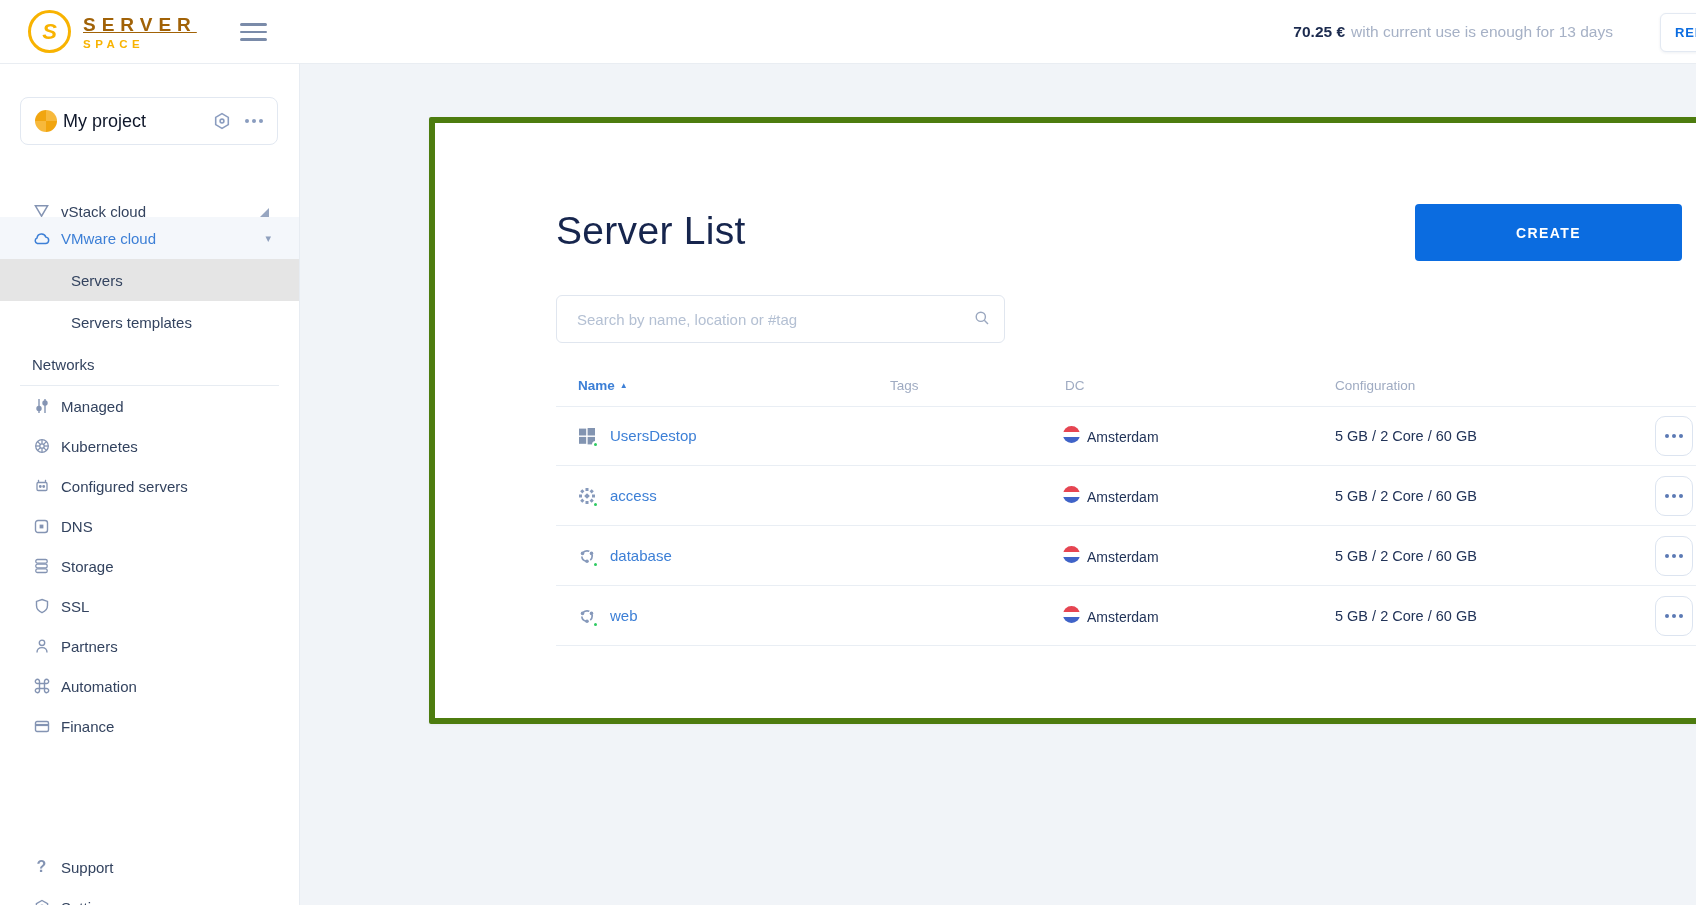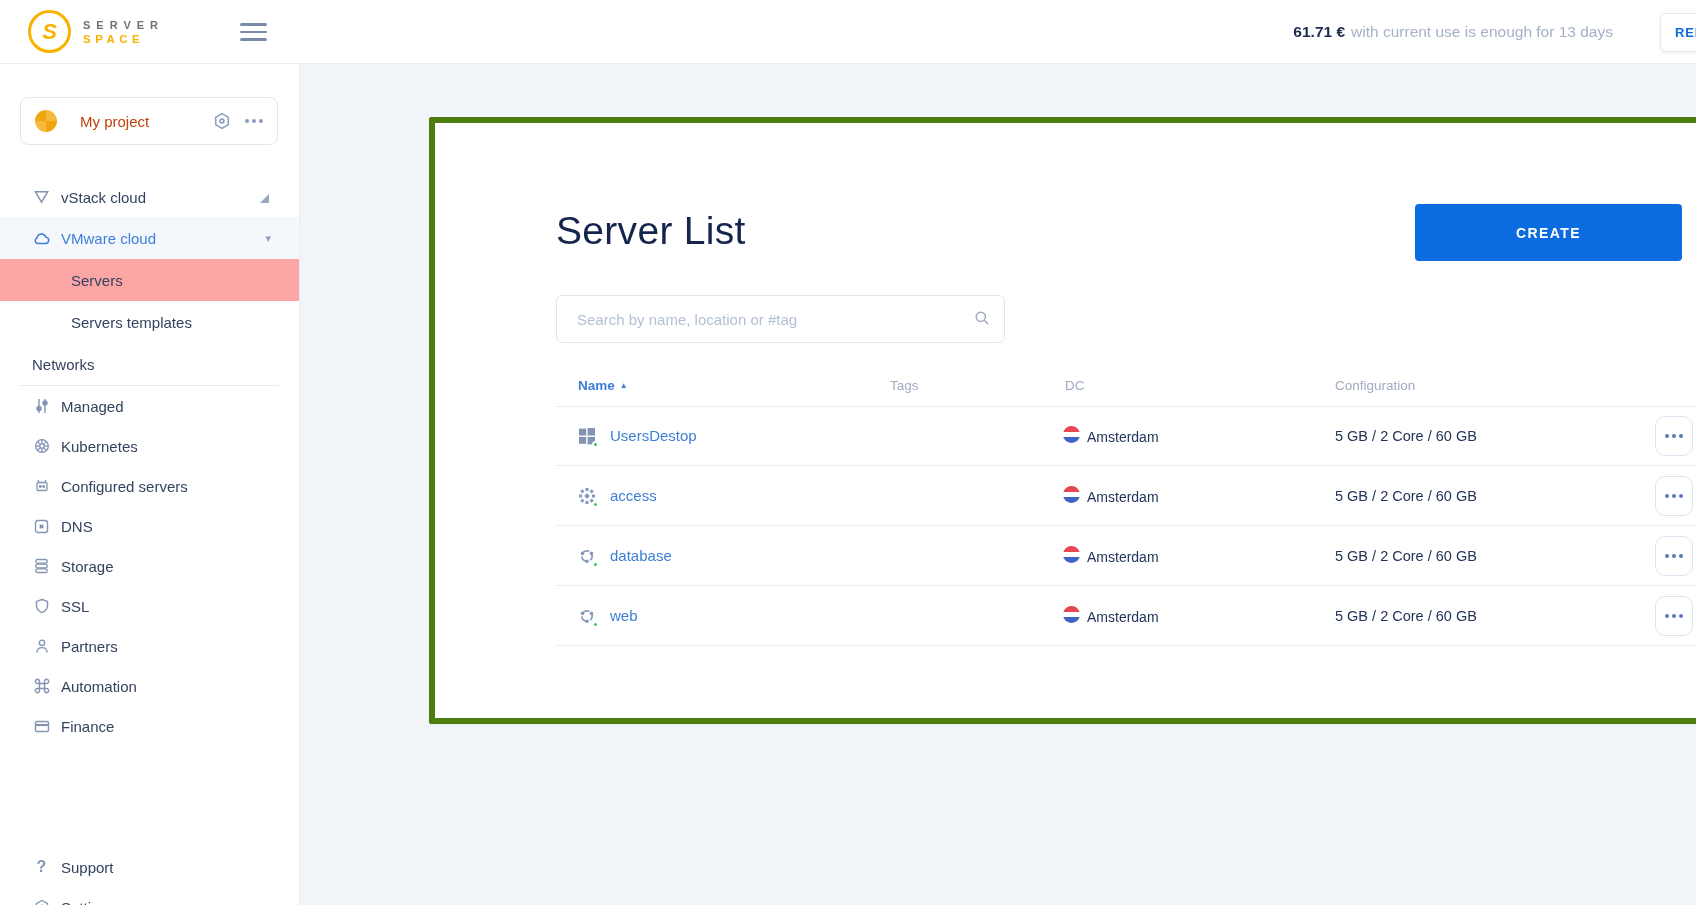--- a/index.html
+++ b/index.html
@@ -7,53 +7,53 @@
   body { font-family:"Liberation Sans", sans-serif; background:#f1f4f8; color:#33435f; position:relative; }
 
   
   .topbar { position:absolute; top:0; left:0; width:1696px; height:64px; background:#fff;
             border-bottom:1px solid #e9edf2; z-index:20; }
   .logo { position:absolute; left:28px; top:10px; display:flex; align-items:center; }
   .logo-mark { width:43px; height:43px; border:3.5px solid #f8b301; border-radius:50%;
                display:flex; align-items:center; justify-content:center;
                color:#f8b301; font-weight:bold; font-size:22px; font-style:italic; }
   .word { margin-left:12px; }
-  .word-top { font-size:11px; font-weight:bold; letter-spacing:6px; color:#737373; }
+  .word-top { font-size:19px; font-weight:bold; letter-spacing:6px; color:#a16207;text-decoration:underline; }
   .word-bottom { font-size:11.5px; font-weight:bold; letter-spacing:4.5px; color:#f8b301; margin-top:2px; }
   .hamburger { position:absolute; left:240px; top:23px; width:27px; height:18px; cursor:pointer; }
   .hamburger div { height:2.5px; background:#7a8ba9; border-radius:2px; margin-bottom:5px; }
   .balance { position:absolute; right:83px; top:0; height:64px; display:flex; align-items:center; font-size:15.5px; }
   .balance b { color:#1b2a4e; font-weight:bold; }
   .balance span.note { color:#a6b1c6; margin-left:6px; }
   .refill-btn { position:absolute; left:1660px; top:13px; width:130px; height:39px; background:#fff;
                 border:1px solid #e3e9f2; border-radius:6px; box-shadow:0 1px 3px rgba(40,60,100,.08);
                 color:#0b6ce0; font-weight:bold; font-size:13px; letter-spacing:.8px;
                 text-align:left; padding-left:14px; line-height:37px; cursor:pointer; }
 
   
   .sidebar { position:absolute; top:64px; left:0; width:300px; height:841px; background:#fff;
              border-right:1px solid #e7ecf2; z-index:10; }
   .project-card { position:absolute; left:20px; top:33px; width:258px; height:48px;
                   border:1px solid #e2e8f1; border-radius:8px; display:flex; align-items:center;
                   padding:0 14px; cursor:pointer; }
   .avatar { width:22px; height:22px; border-radius:50%;
             background:conic-gradient(#f7b93c 0 25%, #f1a50f 0 50%, #f7b93c 0 75%, #f1a50f 0); }
-  .project-name { margin-left:23px; font-size:15px; color:#c2410c; }
+  .project-name { margin-left:6px; font-size:18px; color:#0f172a; }
   .project-card .spacer { flex:1; }
   .icon-slate { color:#8a9cbf; }
   .dots3 { display:flex; gap:3px; margin-left:14px; }
   .dots3 i { width:4px; height:4px; border-radius:50%; background:#8a9cbf; }
 
   .nav-row { position:absolute; left:0; width:299px; display:flex; align-items:center; cursor:pointer;
              font-size:15px; color:#33435f; }
   .nav-row .nic { width:17px; margin-left:33px; margin-right:11px; display:flex; justify-content:center; }
   .nav-sub { padding-left:71px; }
-  .row-vstack   { top:113px; height:40px;text-align:right; }
+  .row-vstack   { top:127px; height:40px;text-align:right; }
   .row-vmware   { top:153px; height:42px; background:#f4f7fb; color:#3c7fd6; }
-  .row-servers  { top:195px; height:42px; background:#fca5a5;text-align:right; }
+  .row-servers  { top:195px; height:42px; background:#e5e5e5;text-align:right; }
   .row-templates{ top:237px; height:42px; }
   .row-networks { top:279px; height:42px;padding-left:32px; }
   .side-divider { position:absolute; top:321px; left:20px; width:259px; height:1px; background:#e7ecf2; }
   .mi-0 { top:322px; } .mi-1 { top:362px; } .mi-2 { top:402px; } .mi-3 { top:442px; }
   .mi-4 { top:482px; } .mi-5 { top:522px; } .mi-6 { top:562px; } .mi-7 { top:602px; } .mi-8 { top:642px; }
   .menu-item { height:40px; }
   .row-support { top:785px; height:36px; }
   .row-settings{ top:823px; height:40px; }
   .corner-tri { position:absolute; right:30px; }
   .caret-down { position:absolute; right:28px; font-size:11px; color:#8fa0bd; }
@@ -105,21 +105,21 @@
       <div class="word-top">SERVER</div>
       <div class="word-bottom">SPACE</div>
     </div>
   </div>
   <div class="hamburger">
       <div></div>
       <div></div>
       <div></div>
     </div>
   <div class="balance">
-    <b>61.71 €</b>
+    <b>70.25 €</b>
     <span class="note">with current use is enough for 13 days</span>
   </div>
   <button class="refill-btn">REFILL</button>
 </div>
 
 <div class="sidebar">
 
   <div class="project-card">
     <div class="avatar"></div>
     <div class="project-name">My project</div>

